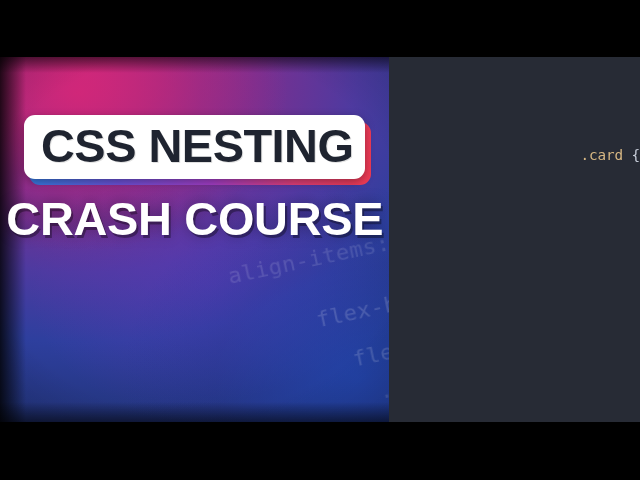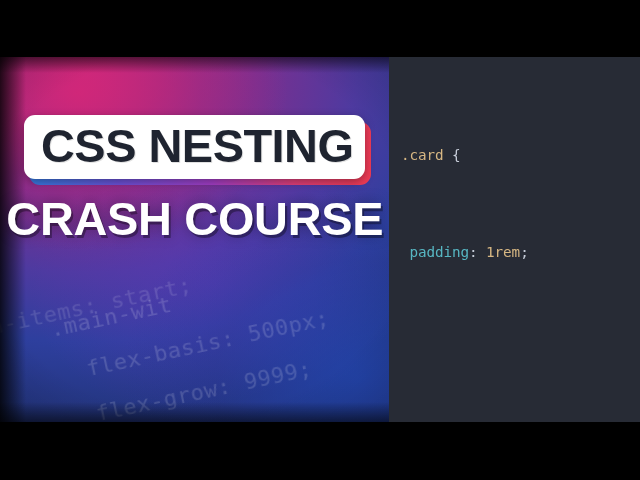--- a/index.html
+++ b/index.html
@@ -34,20 +34,21 @@
   .letterbox.bottom { top: 422px; height: 58px; }
 
   
   .content {
     position: absolute;
     left: 0;
     top: 57px;
     width: 640px;
     height: 365px;
     overflow: hidden;
+    text-align: right;
   }
 
   
   .art-panel {
     position: absolute;
     left: 0;
     top: 0;
     width: 389px;
     height: 365px;
     overflow: hidden;
@@ -271,21 +272,20 @@
         </div>
       </div>
       <div class="subtitle-text">CRASH COURSE</div>
     </div>
 
     <div class="code-panel">
       <div class="code-panel-inner">
 
         <span class="code-line"><span class="tk-sel">.card</span><span class="tk-punc"> {</span></span>
 
-        <span class="code-line"><span class="tk-punc"> </span><span class="tk-prop">padding</span><span class="tk-punc">: </span><span class="tk-val">1rem</span><span class="tk-punc">;</span></span>
 
         <span class="code-line blank"> </span>
 
         
 
         
 
         
 
         

